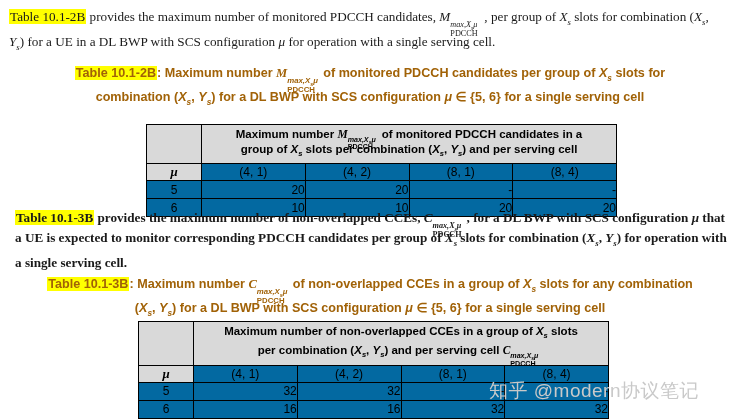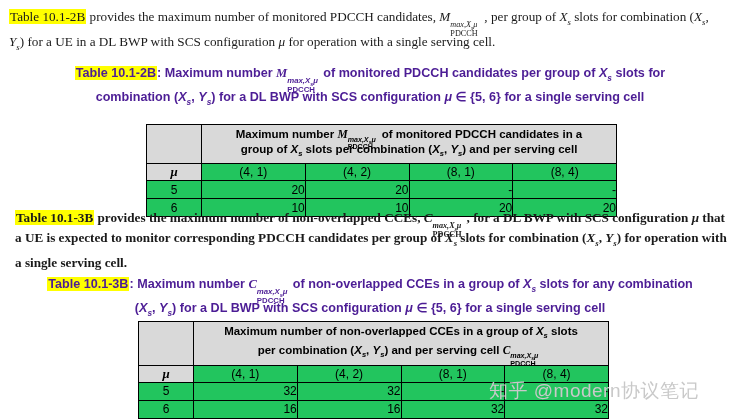--- a/index.html
+++ b/index.html
@@ -76,21 +76,21 @@
   sub.s, sup.s { font-size: 0.66em; font-style: italic; }
 
   
   .caption {
     position: absolute;
     font-family: "Liberation Sans", sans-serif;
     font-weight: bold;
     font-size: 12.6px;
     line-height: 19px;
     text-align: center;
-    color: #4c1d95;
+    color: #a16207;
   }
   #cap-1 { left: 40px; top: 64px;  width: 660px; }
   #cap-2 { left: 40px; top: 275px; width: 660px; }
 
   .caption .mi { font-family: "Liberation Serif", serif; font-style: italic; font-weight: bold; }
 
   
   .tbl {
     position: absolute;
     border-collapse: collapse;
@@ -99,21 +99,21 @@
     table-layout: fixed;
   }
   #tbl-1 { left: 130px; top: 124px; width: 470px; margin-left: 16px; }
   #tbl-2 { left: 138px; top: 321px; width: 470px; }
 
   .tbl td, .tbl th {
     border: 1px solid #000;
     padding: 0;
     text-align: center;
     vertical-align: middle;
-    background: #22c55e;
+    background: #0369a1;
   }
   .tbl .hdr {
     background: #d9d9d9;
     font-weight: bold;
     line-height: 15px;
     padding: 2px 4px;
   }
   .tbl .corner {
     background: #d9d9d9;
   }

